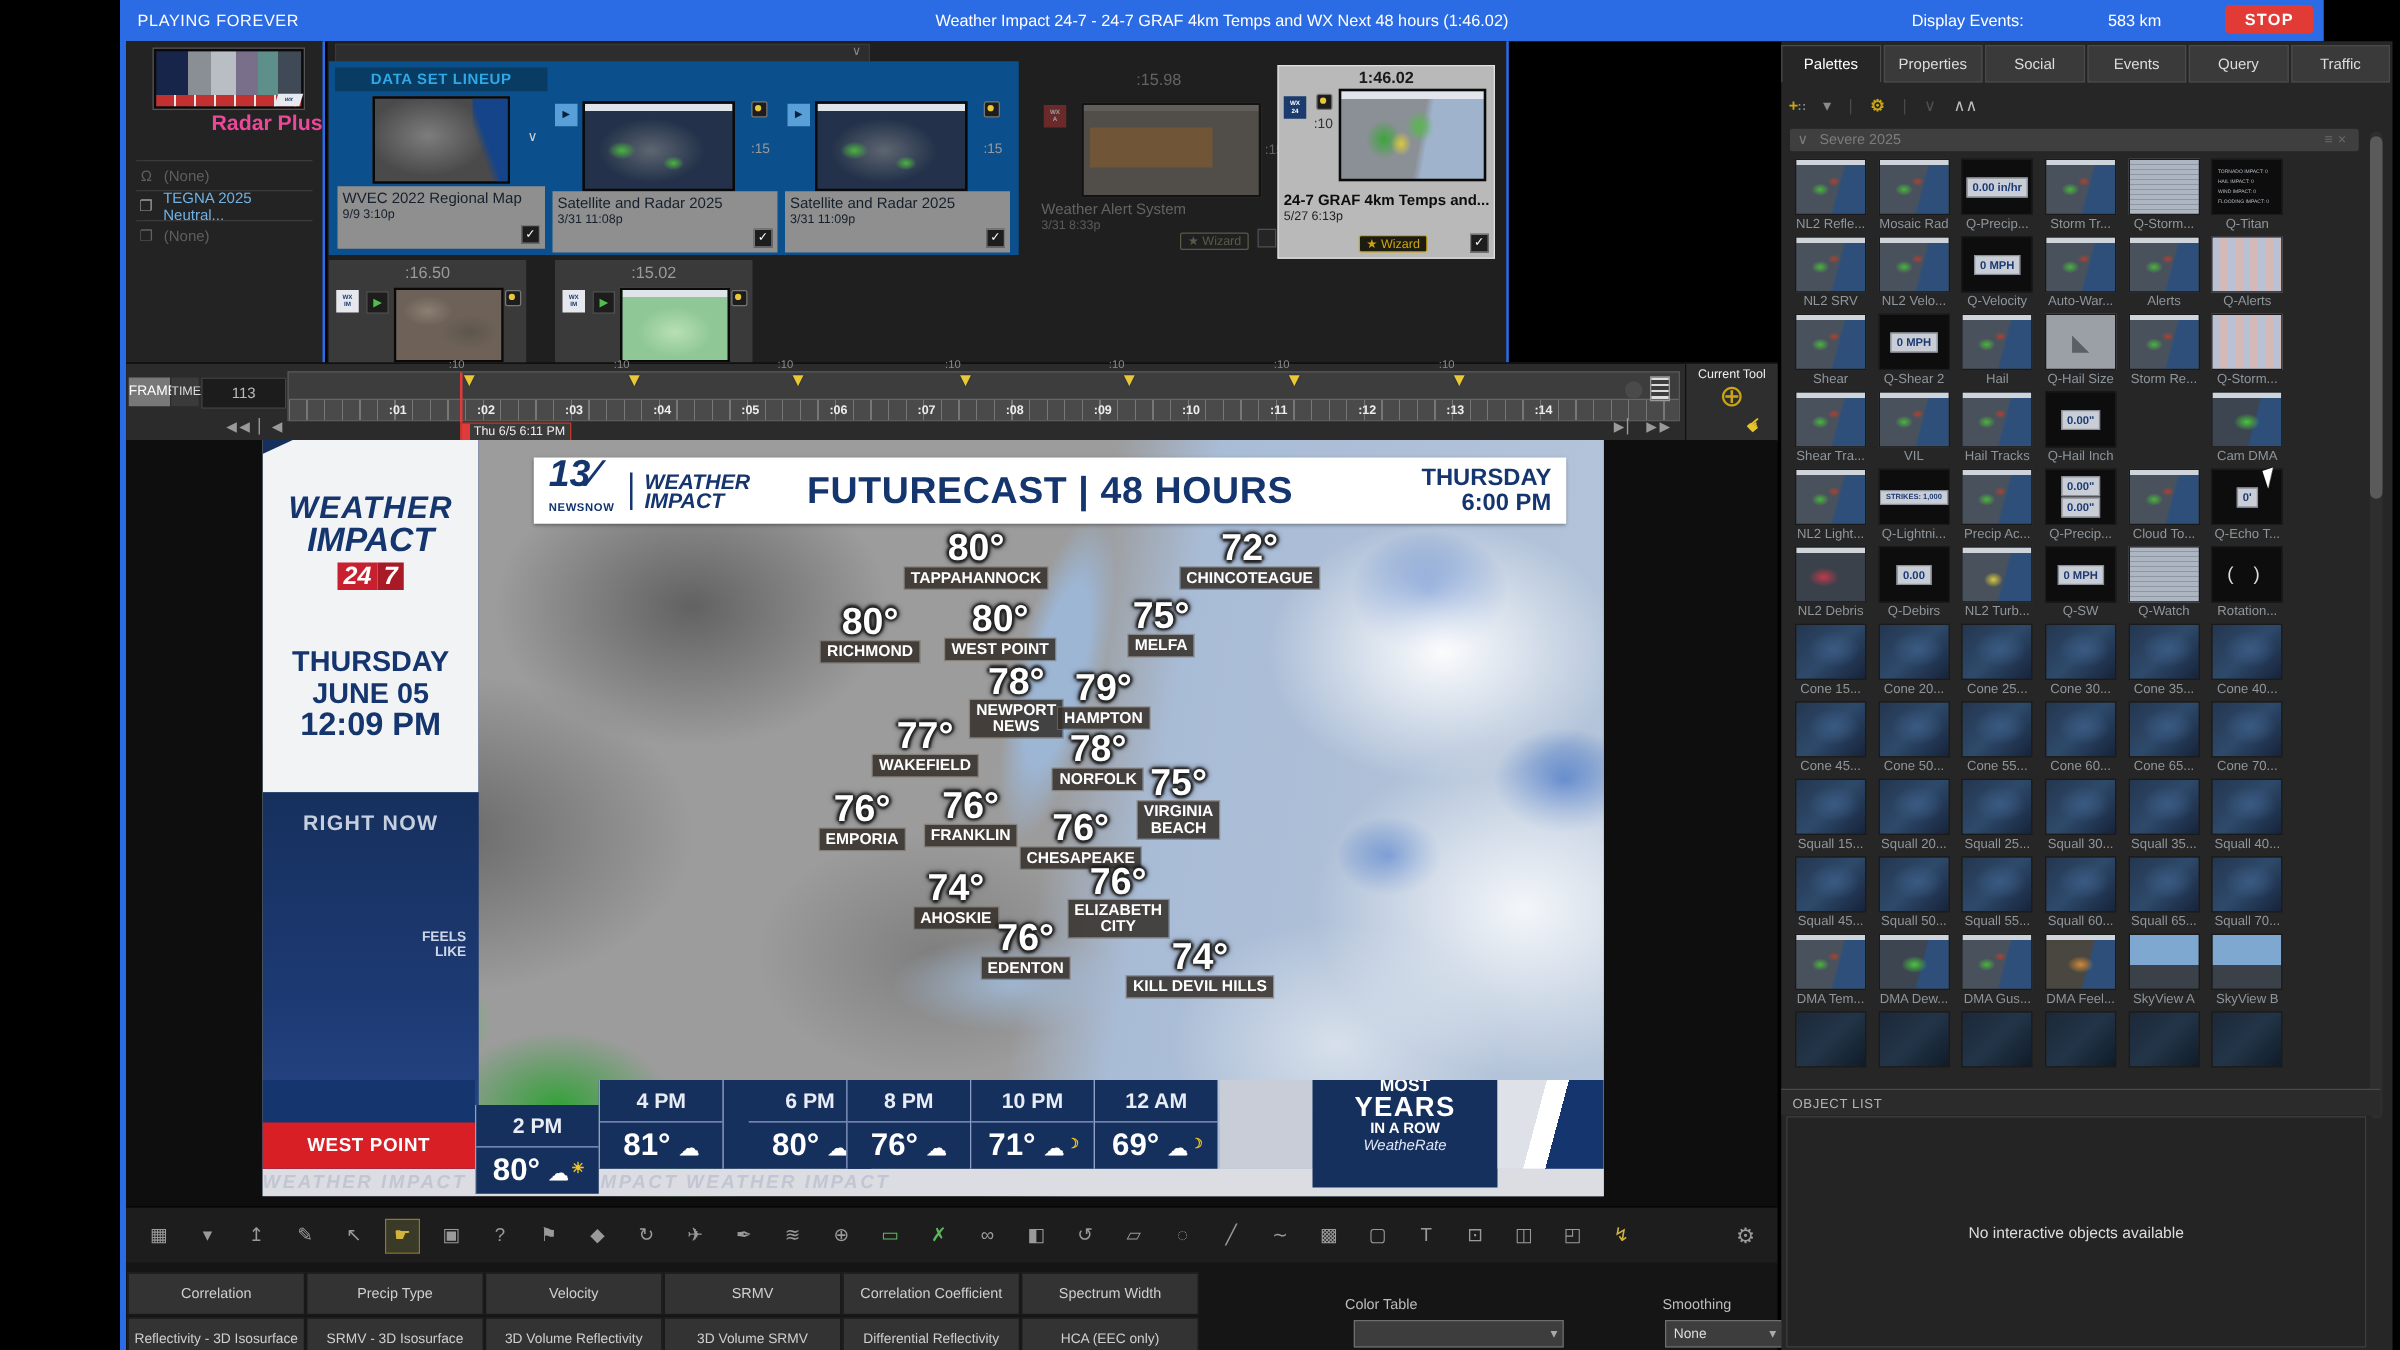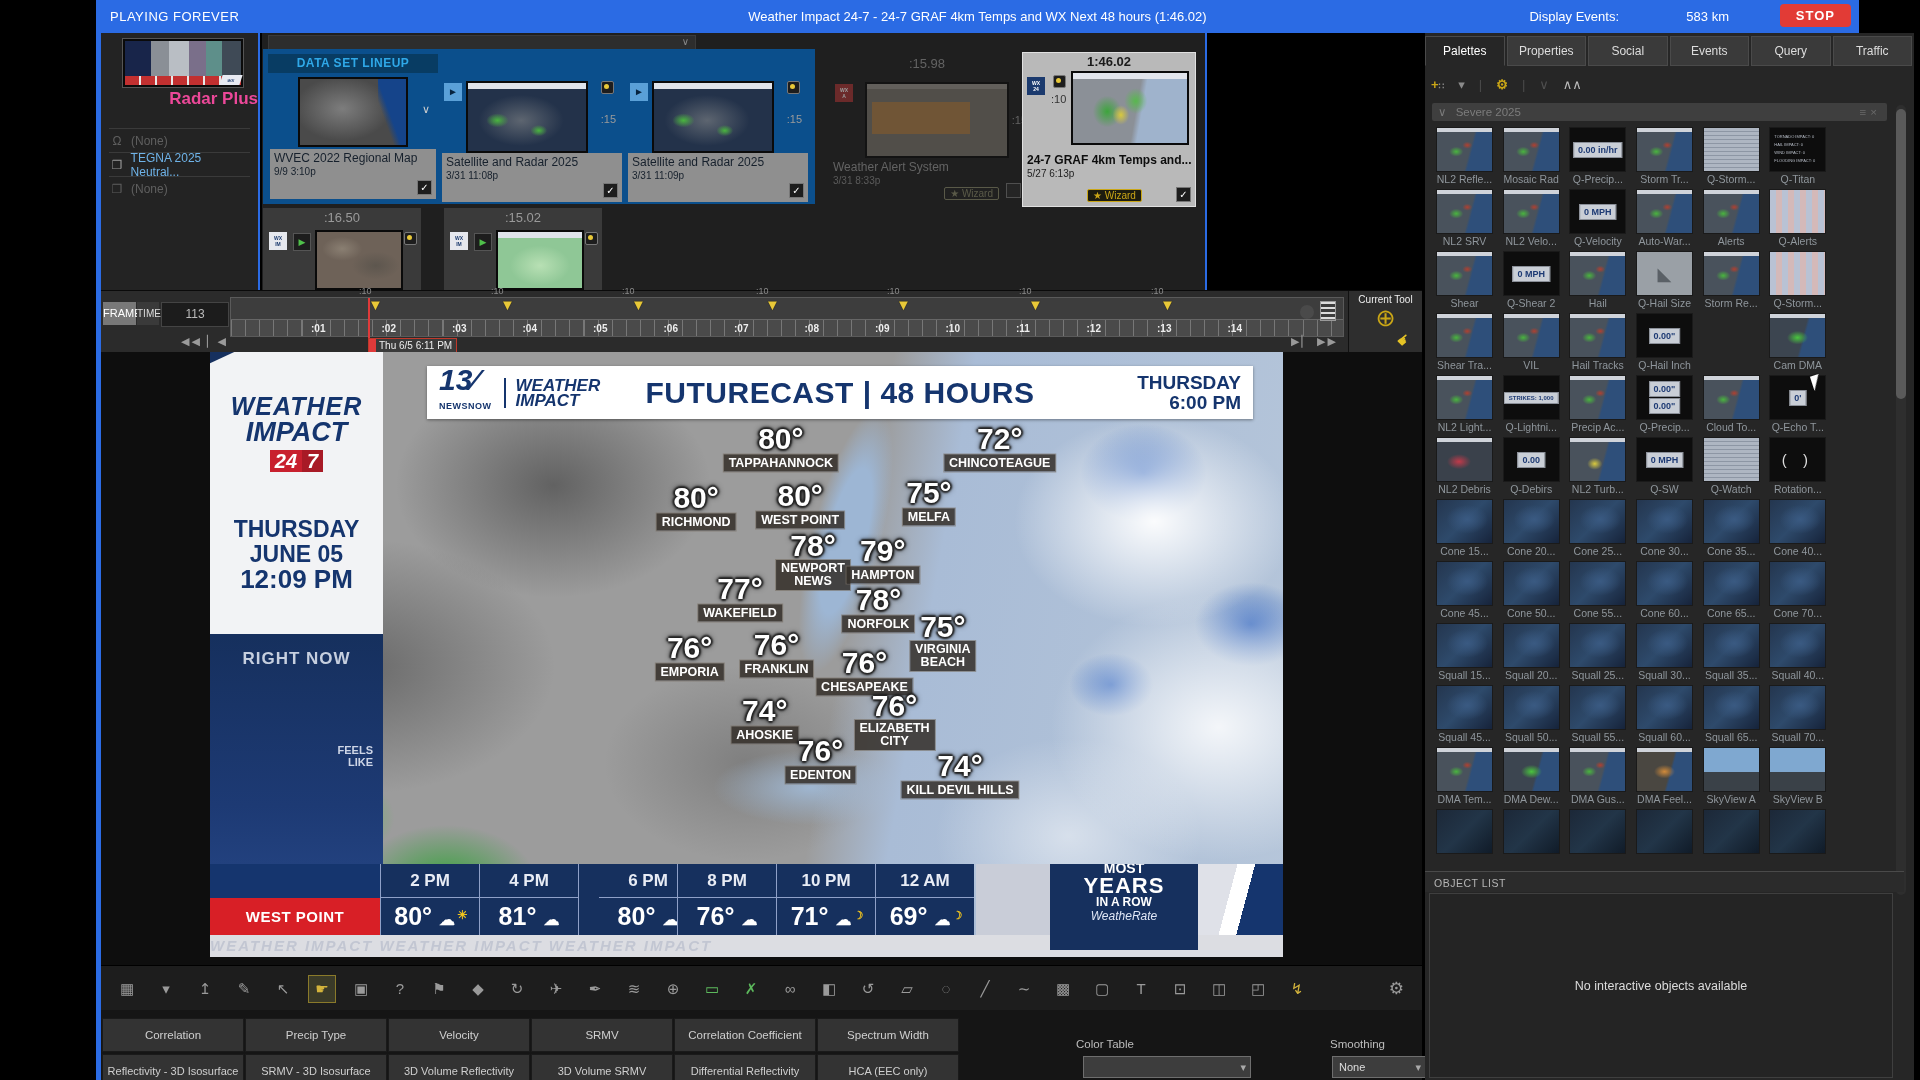--- a/index.html
+++ b/index.html
@@ -433,21 +433,21 @@
         <div id="sl-now">RIGHT NOW</div>
         <div id="sl-feels" style="white-space:pre-line">FEELS
 LIKE</div>
       </div>
 
       <div id="strip">
         <div class="locbox">
           <div class="locred">WEST POINT</div>
         </div>
         <div id="strip-cols">
-            <div class="fcol" style="left: 170px;">
+            <div class="fcol" style="left: 170px; margin-top: 20px;">
               <div class="ft">2 PM</div>
               <div class="fv">80° <span class="wi">☁<span class="sun">☀</span></span></div>
             </div>
             <div class="fcol" style="left: 269px;">
               <div class="ft">4 PM</div>
               <div class="fv">81° <span class="wi">☁</span></div>
             </div>
             <div class="fcol" style="left: 368px; padding-left: 20px;">
               <div class="ft">6 PM</div>
               <div class="fv">80° <span class="wi">☁</span></div>

